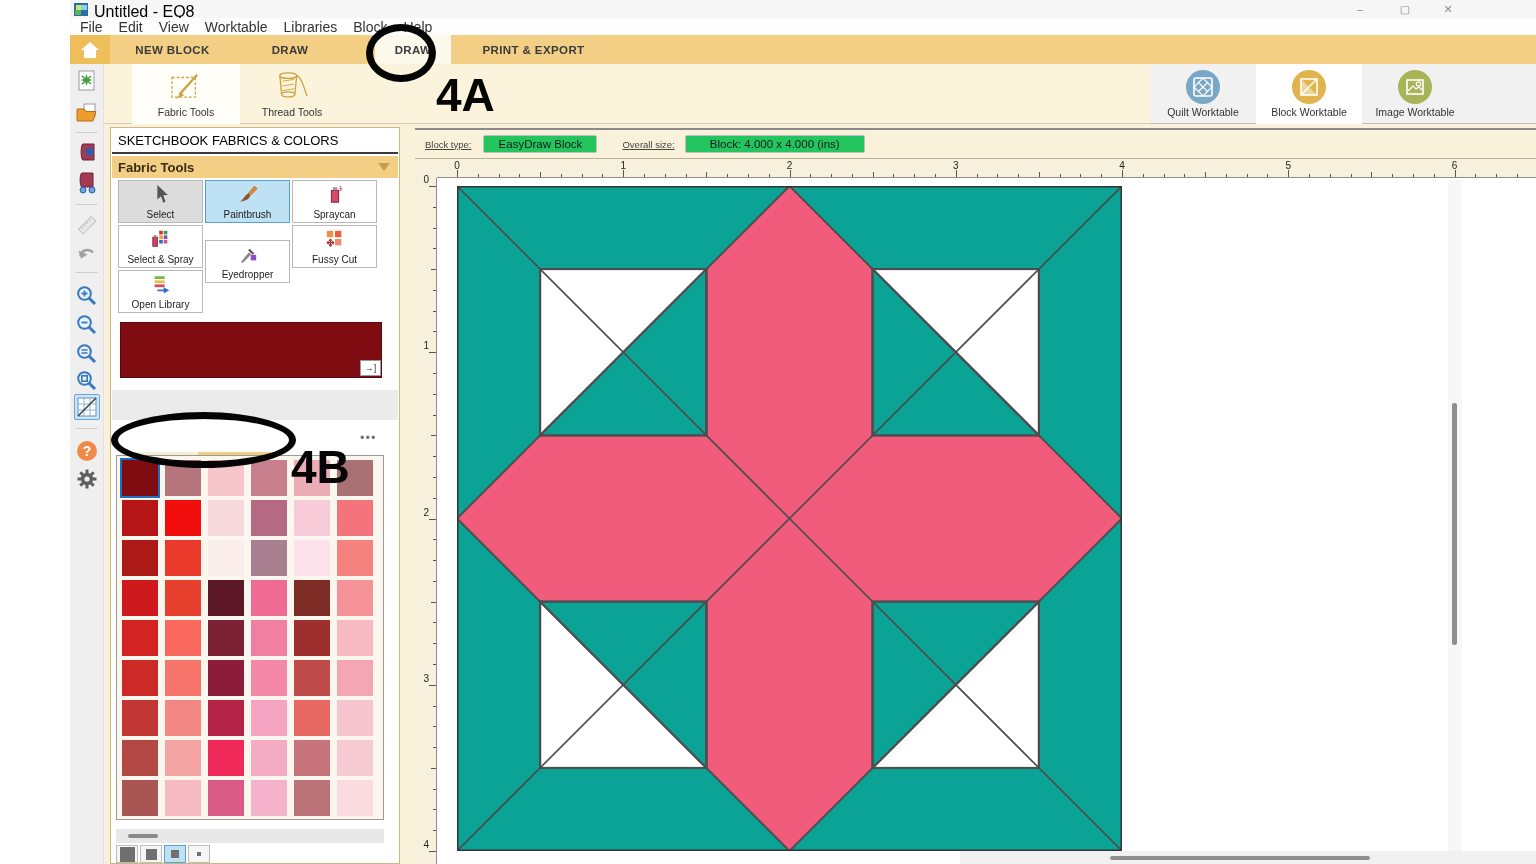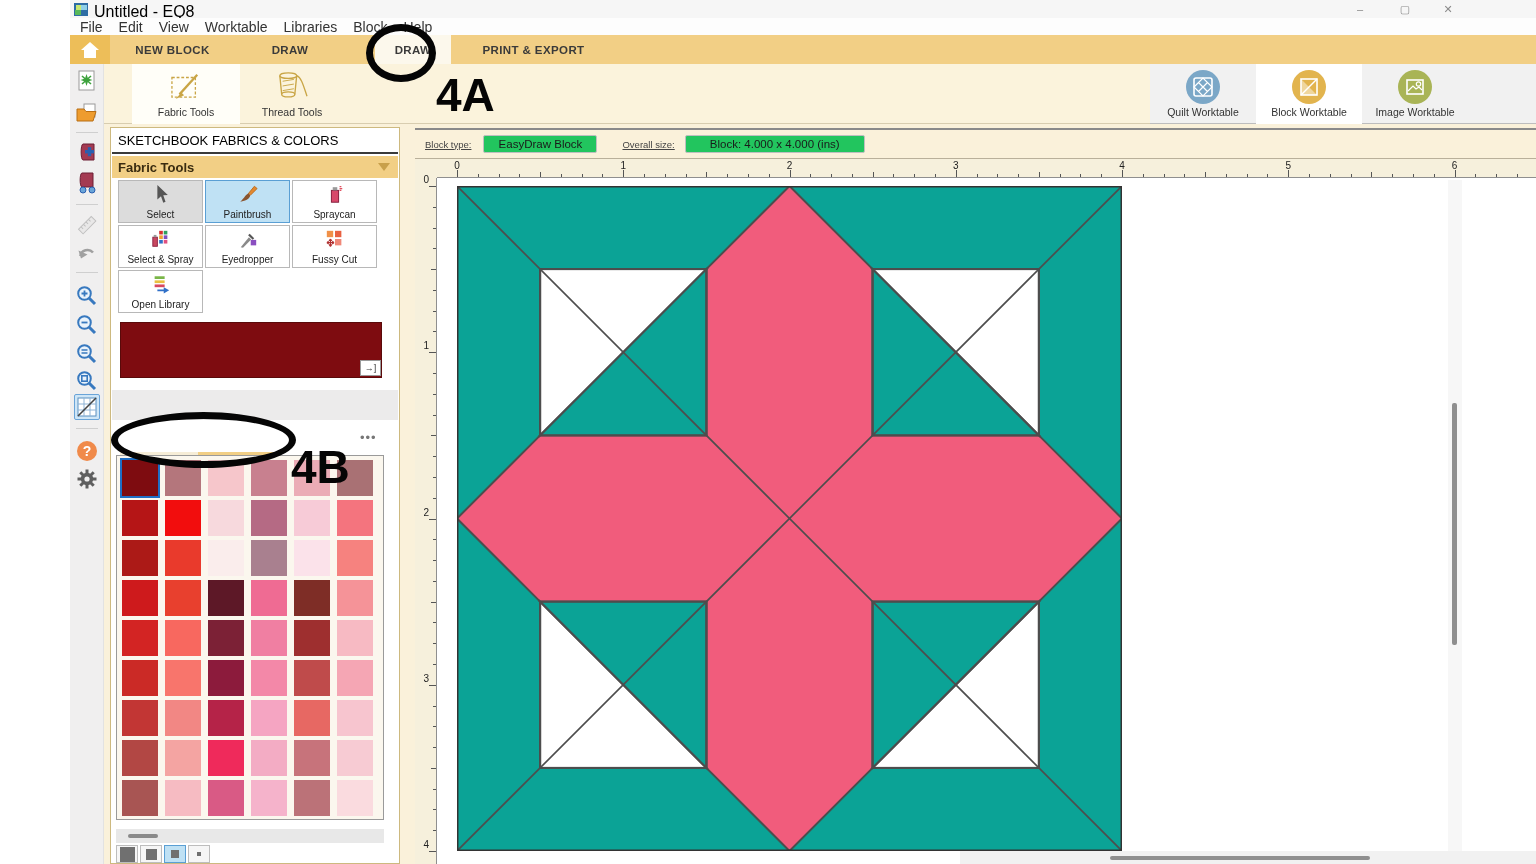--- a/index.html
+++ b/index.html
@@ -543,21 +543,21 @@
           <rect x="10" y="7" width="4" height="4" fill="#f0a030"></rect>
           <rect x="15" y="7" width="4" height="4" fill="#8050c0"></rect>
           <rect x="10" y="12" width="4" height="4" fill="#3070c8"></rect>
           <rect x="15" y="12" width="4" height="4" fill="#e05080"></rect>
           <rect x="3" y="9" width="5" height="10" fill="#C84860" stroke="#8a2040"></rect>
           <rect x="4" y="6.5" width="3" height="2.5" fill="#9a9a9a"></rect>
         </g>
       </svg></span>
     <span class="lbl">Select &amp; Spray</span>
   </div>
-<div class="abs ptool" style="left: 205px; top: 225px;">
+<div class="abs ptool" style="left: 205px; top: 240px;">
     <span><svg width="22" height="20" viewBox="0 0 24 22">
         <path d="M4 20 L13 9 L15.5 11.5 L6.5 20.5 Z" fill="#8a8a8a"></path>
         <path d="M13 6 L18 11" stroke="#555" stroke-width="2.4"></path>
         <rect x="15" y="12" width="6" height="6" fill="#8a4fc0"></rect>
       </svg></span>
     <span class="lbl">Eyedropper</span>
   </div>
 <div class="abs ptool" style="left: 292px; top: 225px;">
     <span><svg width="22" height="20" viewBox="0 0 24 22">
         <rect x="3" y="2" width="7" height="7" fill="#F09048"></rect>

